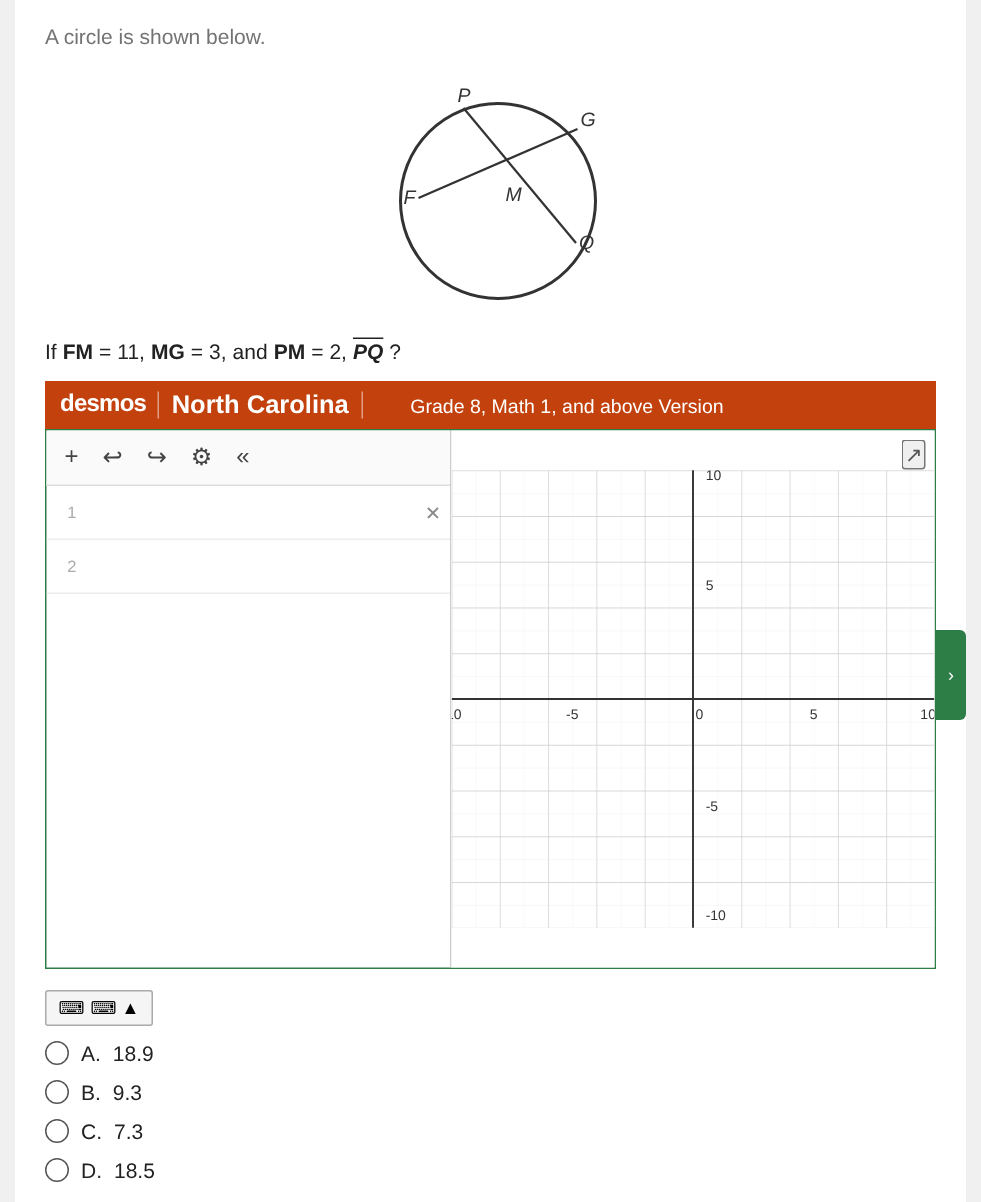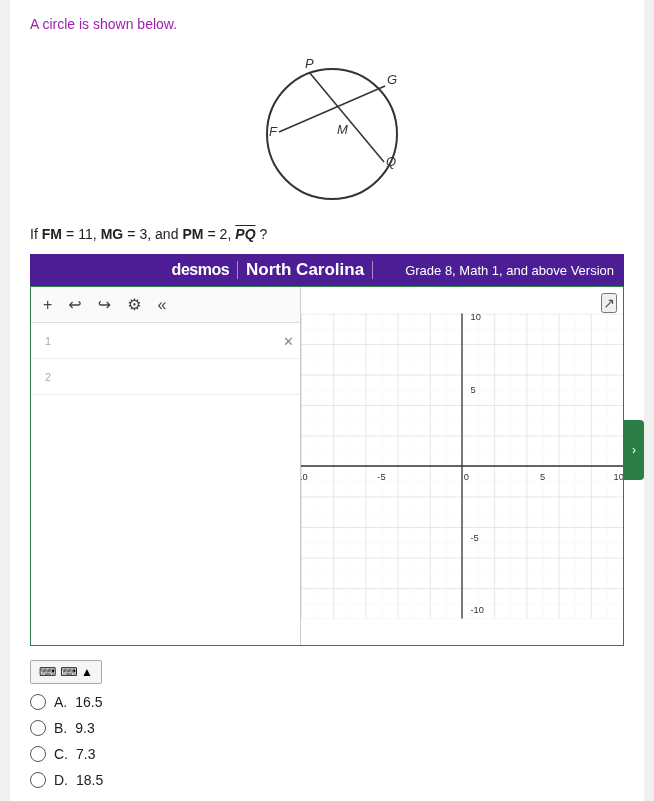--- a/index.html
+++ b/index.html
@@ -13,21 +13,21 @@
     }
     .page {
       background: #fff;
       width: 634px;
       min-height: 801px;
       padding: 16px 20px;
       position: relative;
     }
     .question-text {
       font-size: 14px;
-      color: #a21caf;
+      color: #737373;
       margin-bottom: 12px;
     }
     .circle-diagram {
       display: flex;
       justify-content: center;
       margin-bottom: 12px;
     }
     .circle-svg {
       width: 180px;
       height: 170px;
@@ -41,30 +41,29 @@
       flex-wrap: wrap;
       gap: 4px;
     }
     .eq-italic { font-weight: bold; }
     .eq-overline {
       text-decoration: overline;
       font-style: italic;
       font-weight: bold;
     }
     .desmos-bar {
-      background: #4c1d95;
+      background: #c2410c;
       color: #fff;
       display: flex;
       align-items: center;
       padding: 6px 10px;
       font-size: 14px;
       font-weight: bold;
       gap: 0;
       margin-bottom: 0;
-      justify-content: flex-end;
     }
     .desmos-logo {
       font-size: 16px;
       font-weight: 900;
       letter-spacing: -0.5px;
       color: #fff;
     }
     .desmos-divider {
       width: 1px;
       height: 18px;
@@ -333,21 +332,21 @@
 
   <div class="keyboard-btn">
     <span>⌨</span>
     <span>⌨ ▲</span>
   </div>
 
   <div class="answer-choices">
     <div class="choice-row">
       <div class="radio-circle"></div>
       <span>A.</span>
-      <span>16.5</span>
+      <span>18.9</span>
     </div>
     <div class="choice-row">
       <div class="radio-circle"></div>
       <span>B.</span>
       <span>9.3</span>
     </div>
     <div class="choice-row">
       <div class="radio-circle"></div>
       <span>C.</span>
       <span>7.3</span>

